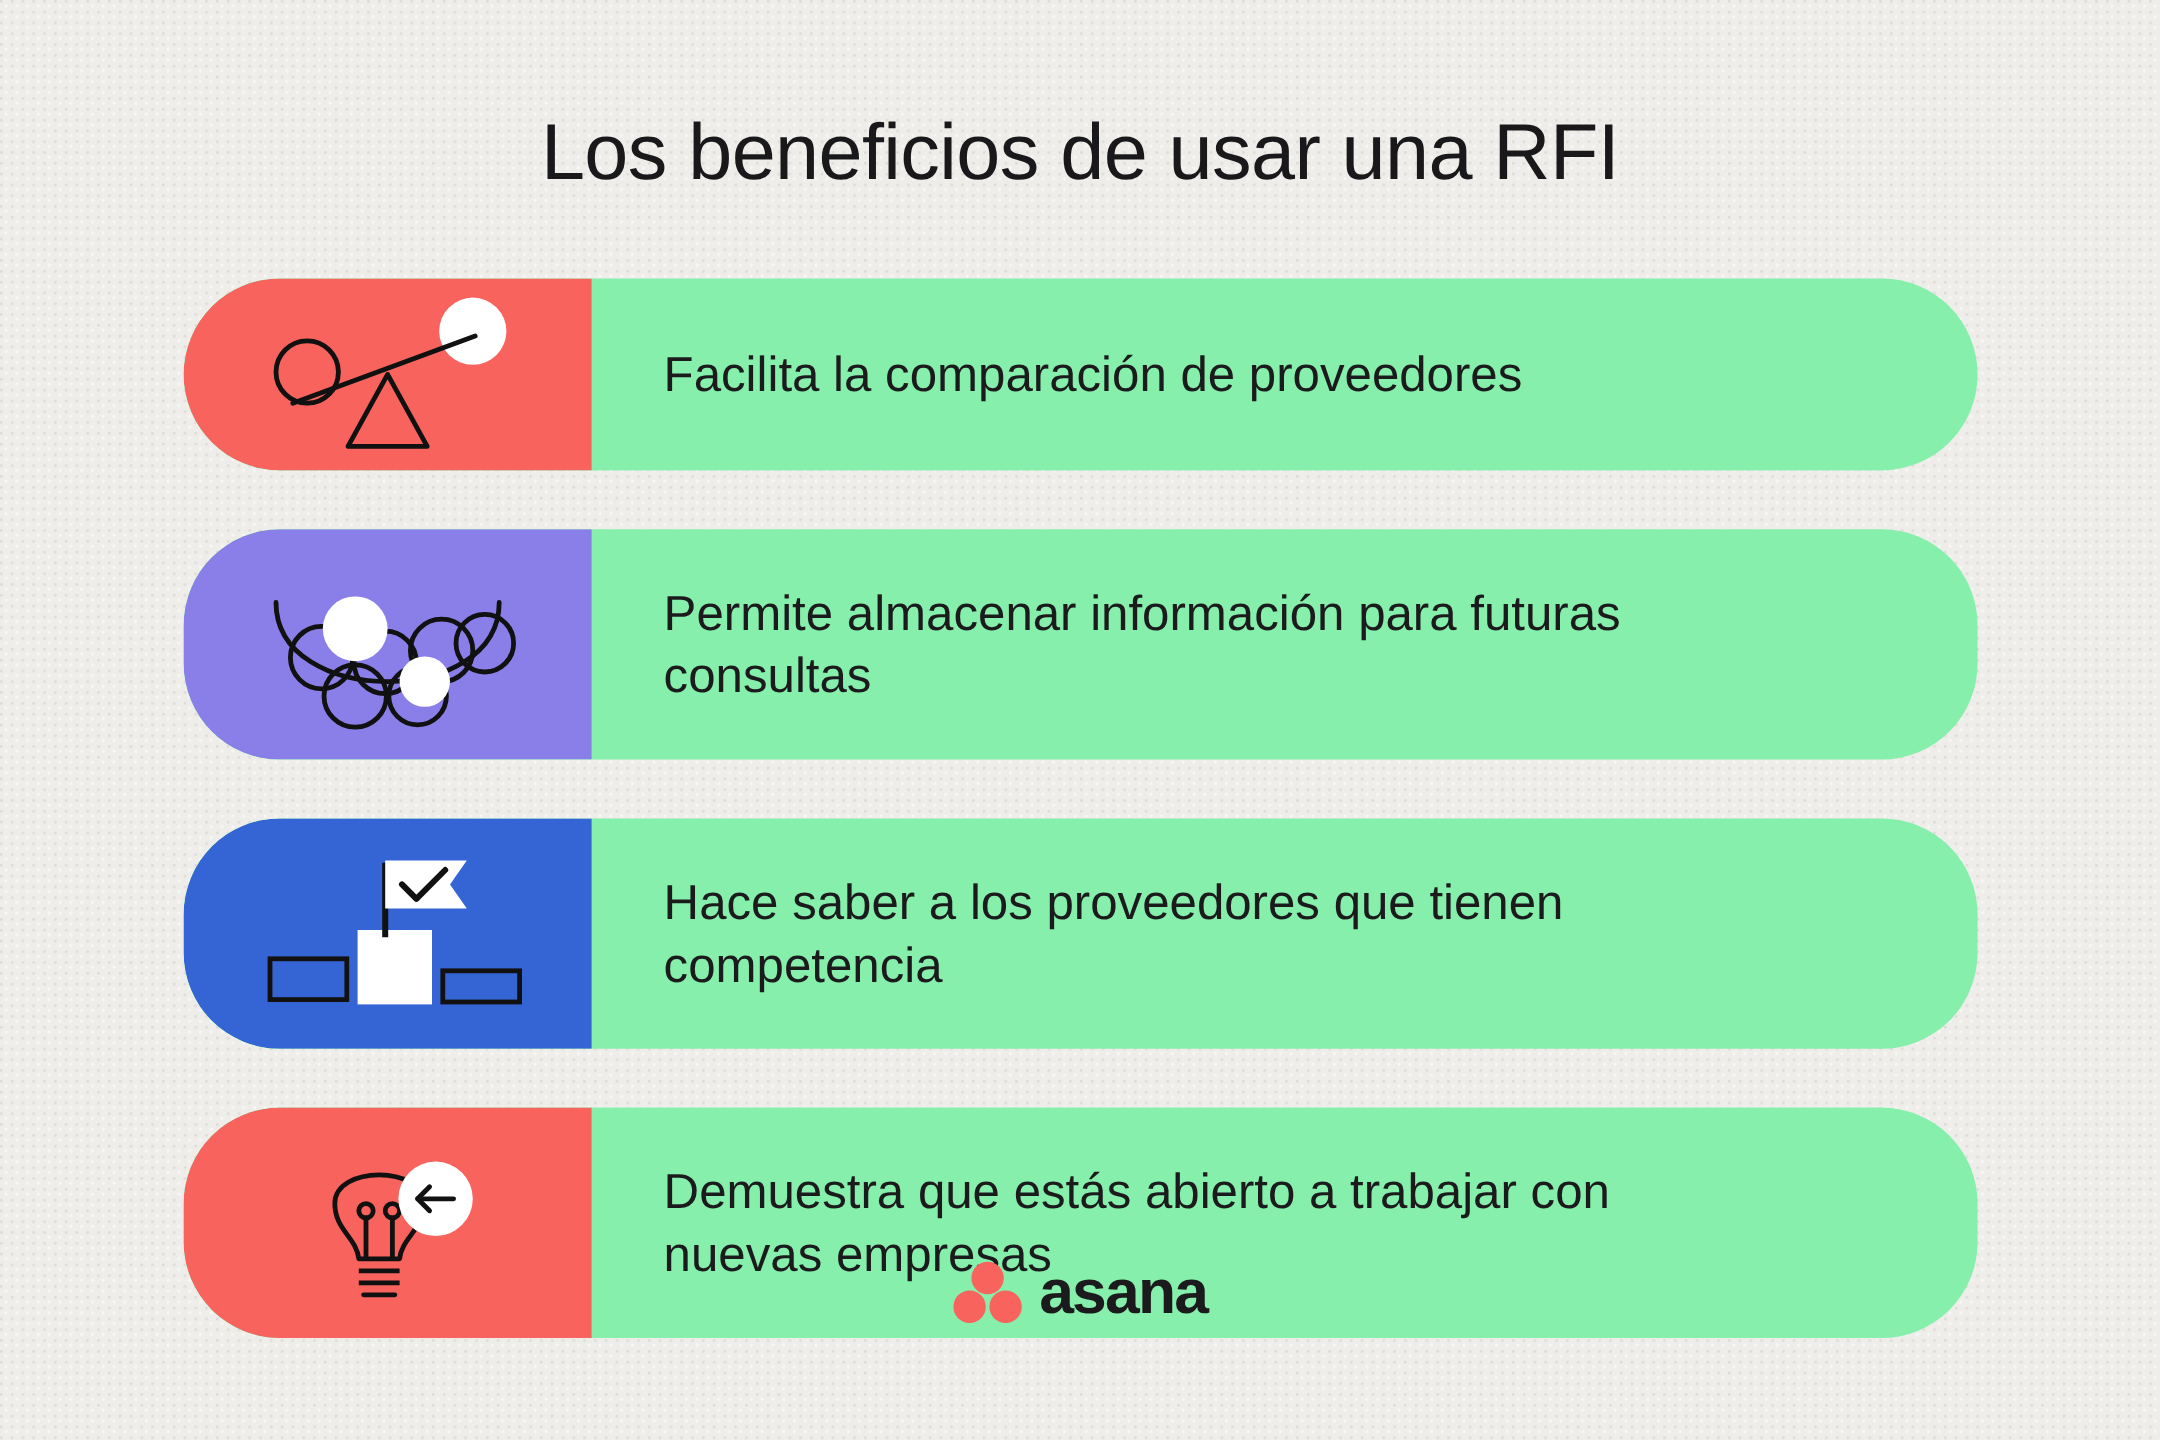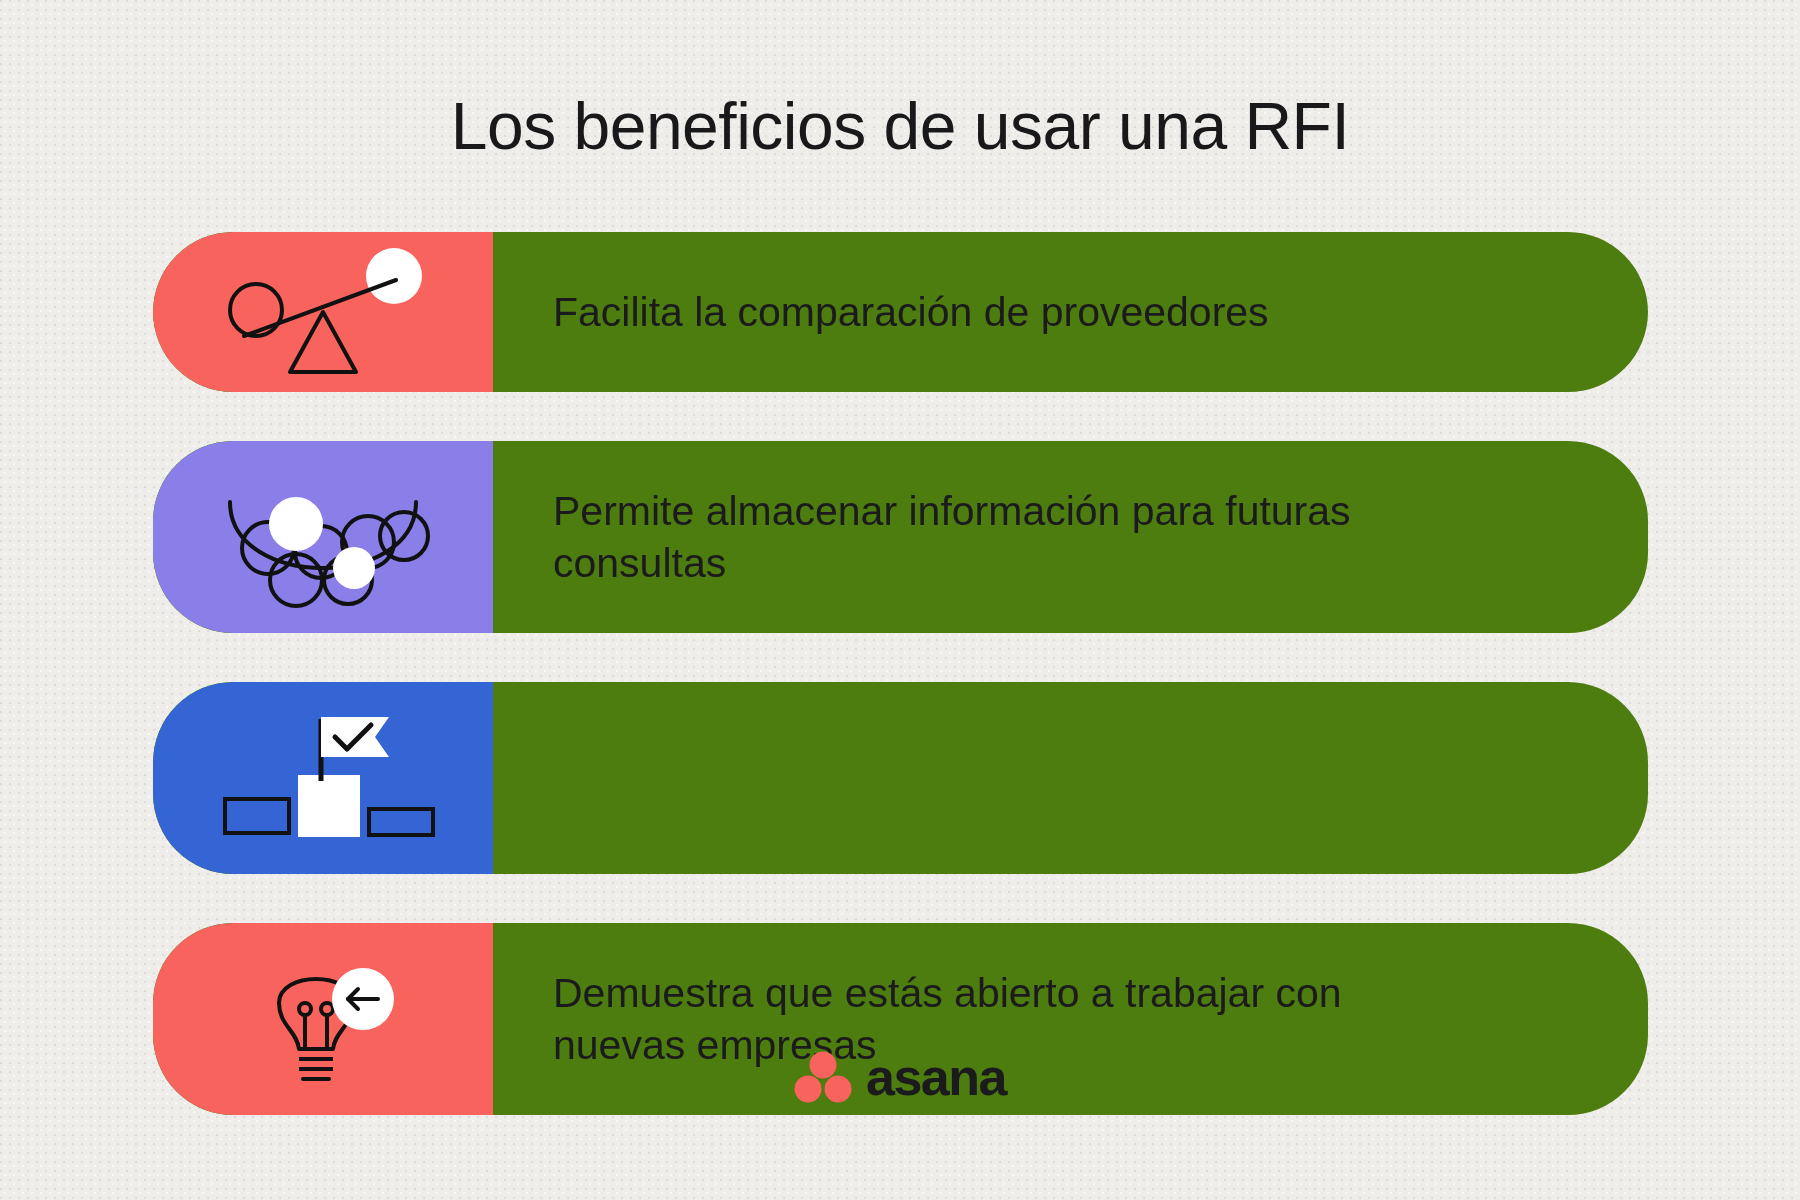--- a/index.html
+++ b/index.html
@@ -45,21 +45,21 @@
   .rows {
     position: absolute;
     top: 232px;
     left: 153px;
     width: 1495px;
   }
   .row {
     position: relative;
     display: flex;
     align-items: stretch;
-    background: #4d7c0f;
+    background: #86efac;
     border-radius: 80px;
     overflow: hidden;
     margin-bottom: 49px;
   }
   .row-h1 { height: 160px; }
   .row-h2 { height: 192px; }
 
   .icon-pane {
     position: relative;
     flex: 0 0 340px;
@@ -152,20 +152,23 @@
     <div class="row row-h2">
       <div class="icon-pane" style="background:#3565D4;">
         <svg width="240" height="150" viewBox="0 0 240 150">
           <rect x="95" y="72" width="62" height="62" fill="#FFFFFF"></rect>
           <rect x="22" y="96" width="64" height="34" fill="none" stroke="#111" stroke-width="4"></rect>
           <rect x="166" y="106" width="64" height="26" fill="none" stroke="#111" stroke-width="4"></rect>
           <line x1="118" y1="16" x2="118" y2="78" stroke="#111" stroke-width="5"></line>
           <path d="M118 14 H186 L172 34 L186 54 H118 Z" fill="#FFFFFF" stroke="none"></path>
           <polyline points="132,34 144,46 168,22" fill="none" stroke="#111" stroke-width="5" stroke-linecap="round" stroke-linejoin="round"></polyline>
         </svg>
+      </div>
+      <div class="text-pane">
+        <div class="row-text">Hace saber a los proveedores que tienen competencia</div>
       </div>
     </div>
 
     <div class="row row-h2">
       <div class="icon-pane" style="background:#F9635E;">
         <svg width="220" height="160" viewBox="0 0 220 160">
           <path d="M66 64 C66 32, 140 32, 140 64 C140 86, 122 92, 120 110 L86 110 C84 92, 66 86, 66 64 Z" fill="none" stroke="#111" stroke-width="4" stroke-linejoin="round"></path>
           <line x1="92" y1="74" x2="92" y2="110" stroke="#111" stroke-width="4"></line>
           <line x1="114" y1="74" x2="114" y2="110" stroke="#111" stroke-width="4"></line>
           <circle cx="92" cy="70" r="6" fill="none" stroke="#111" stroke-width="4"></circle>

